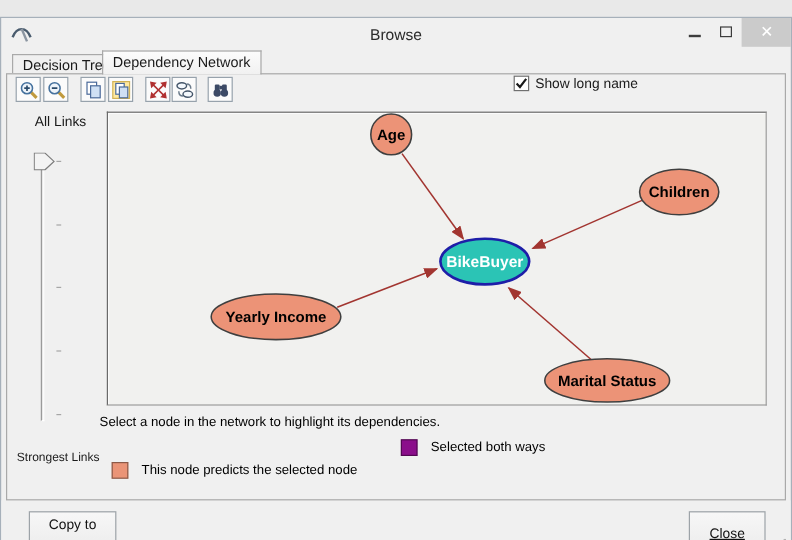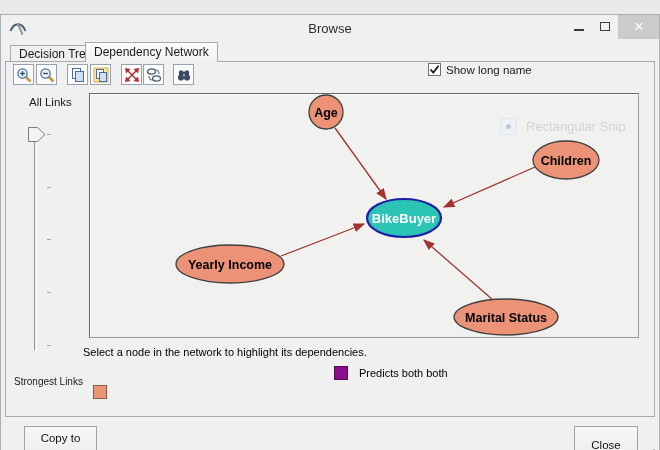--- a/index.html
+++ b/index.html
@@ -204,36 +204,31 @@
           </g>
           <g>
             <ellipse cx="140" cy="170" rx="54" ry="19" fill="#EC9377" stroke="#3f3f3f" stroke-width="1.3"></ellipse>
             <text x="140" y="174.5" text-anchor="middle" fill="#000000" font-size="12.5">Yearly Income</text>
           </g>
           <g>
             <ellipse cx="416" cy="223" rx="52" ry="18" fill="#EC9377" stroke="#3f3f3f" stroke-width="1.3"></ellipse>
             <text x="416" y="227.5" text-anchor="middle" fill="#000000" font-size="12.5">Marital Status</text>
           </g>
         </svg>
-      <div class="ghost-snip">
-        <span class="ghost-box">
-            <span class="ghost-dot"></span>
-          </span>
-        <span class="ghost-label">Rectangular Snip</span>
-      </div>
     </div>
 
     <div class="instruction">Select a node in the network to highlight its dependencies.</div>
 
     <div class="legend-item" style="left:87px; top:323px">
       <span class="swatch" style="background: rgb(234, 148, 119);"></span>
+      <span class="legend-label">This node predicts the selected node</span>
     </div>
     <div class="legend-item" style="left:328px; top:304px">
       <span class="swatch" style="background: rgb(139, 14, 139);"></span>
-      <span class="legend-label">Predicts both both</span>
+      <span class="legend-label">Selected both ways</span>
     </div>
   </div>
 
   <div class="footer">
     <button class="btn btn-copy">Copy to Excel</button>
     <button class="btn btn-close">Close</button>
     <svg class="resize-grip" width="11" height="11" viewBox="0 0 11 11">
       <rect x="8" y="0" width="2" height="2" fill="#b2b2b2"></rect>
       <rect x="8" y="4" width="2" height="2" fill="#b2b2b2"></rect>
       <rect x="8" y="8" width="2" height="2" fill="#b2b2b2"></rect>

